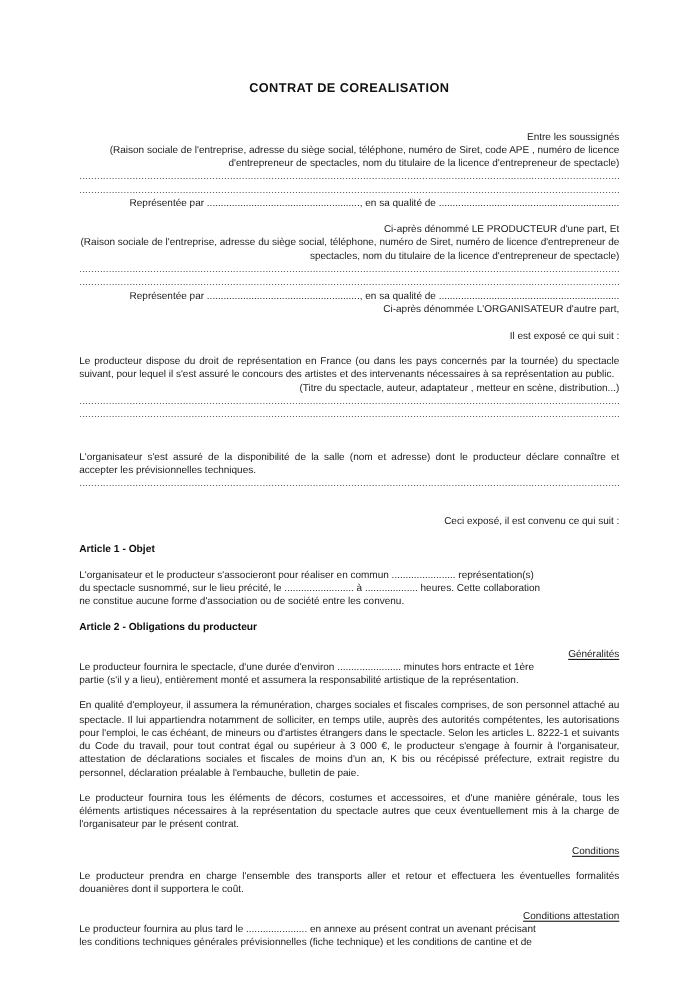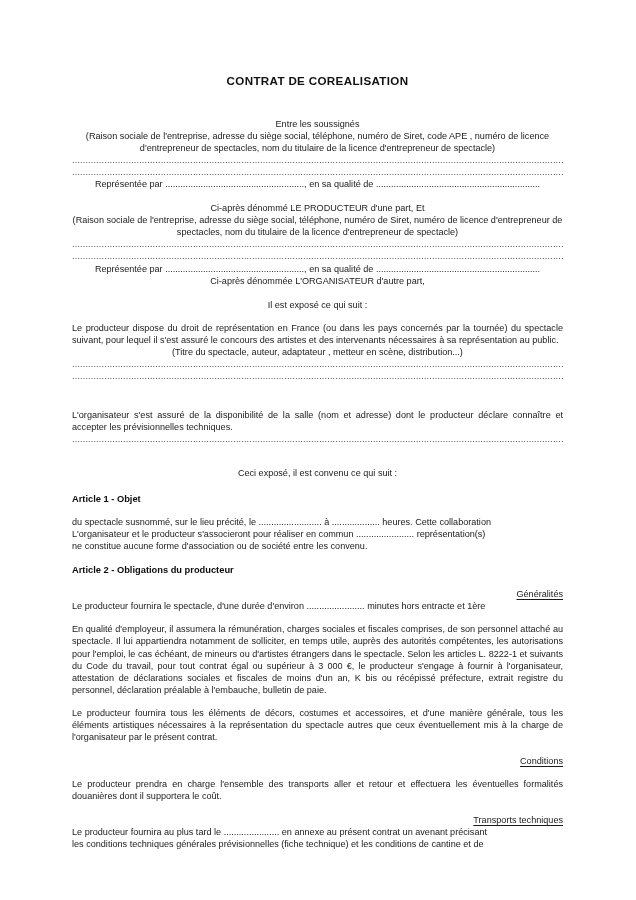--- a/index.html
+++ b/index.html
@@ -48,21 +48,21 @@
     font-size: 9.1px;
     line-height: 12.05px;
     color: #1a1a1a;
   }
   .block.justify {
     text-align: justify;
     text-justify: inter-word;
     margin-top: 11px;
   }
   .block.left {
-    text-align: center;
+    text-align: right;
   }
   .line {
     margin: 0;
     white-space: pre-wrap;
   }
   .line.justify-line {
     text-align: justify;
     text-justify: inter-word;
   }
 
@@ -158,50 +158,51 @@
 
     <p class="line block left">Ceci exposé, il est convenu ce qui suit :</p>
 
     <div class="sp-14"></div>
 
     <p class="article-heading">Article 1 - Objet</p>
 
     <div class="sp-11"></div>
 
     <div class="block">
+      <p class="line justify-line">L'organisateur et le producteur s'associeront pour réaliser en commun ....................... représentation(s)</p>
       <p class="line justify-line">du spectacle susnommé, sur le lieu précité, le ......................... à ................... heures. Cette collaboration</p>
-      <p class="line justify-line">L'organisateur et le producteur s'associeront pour réaliser en commun ....................... représentation(s)</p>
       <p class="line">ne constitue aucune forme d'association ou de société entre les convenu.</p>
     </div>
 
     <div class="sp-12"></div>
 
     <p class="article-heading">Article 2 - Obligations du producteur</p>
 
     <div class="sp-12"></div>
 
     <p class="sub-heading">Généralités</p>
 
     <div class="block">
       <p class="line">Le producteur fournira le spectacle, d'une durée d'environ ....................... minutes hors entracte et 1ère</p>
+      <p class="line">partie (s'il y a lieu), entièrement monté et assumera la responsabilité artistique de la représentation.</p>
     </div>
 
     <p class="block justify">En qualité d'employeur, il assumera la rémunération, charges sociales et fiscales comprises, de son personnel attaché au spectacle. Il lui appartiendra notamment de solliciter, en temps utile, auprès des autorités compétentes, les autorisations pour l'emploi, le cas échéant, de mineurs ou d'artistes étrangers dans le spectacle. Selon les articles L. 8222-1 et suivants du Code du travail, pour tout contrat égal ou supérieur à 3 000 €, le producteur s'engage à fournir à l'organisateur, attestation de déclarations sociales et fiscales de moins d'un an, K bis ou récépissé préfecture, extrait registre du personnel, déclaration préalable à l'embauche, bulletin de paie.</p>
 
     <p class="block justify">Le producteur fournira tous les éléments de décors, costumes et accessoires, et d'une manière générale, tous les éléments artistiques nécessaires à la représentation du spectacle autres que ceux éventuellement mis à la charge de l'organisateur par le présent contrat.</p>
 
     <div class="sp-12"></div>
 
     <p class="sub-heading">Conditions</p>
 
     <p class="block justify">Le producteur prendra en charge l'ensemble des transports aller et retour et effectuera les éventuelles formalités douanières dont il supportera le coût.</p>
 
     <div class="sp-12"></div>
 
-    <p class="sub-heading">Transports techniques</p>
+    <p class="sub-heading">Conditions attestation</p>
 
     <div class="block">
       <p class="line">Le producteur fournira au plus tard le ...................... en annexe au présent contrat un avenant précisant</p>
       <p class="line">les conditions techniques générales prévisionnelles (fiche technique) et les conditions de cantine et de</p>
     </div>
 
   </div>
 </div>
 
 </body></html>

